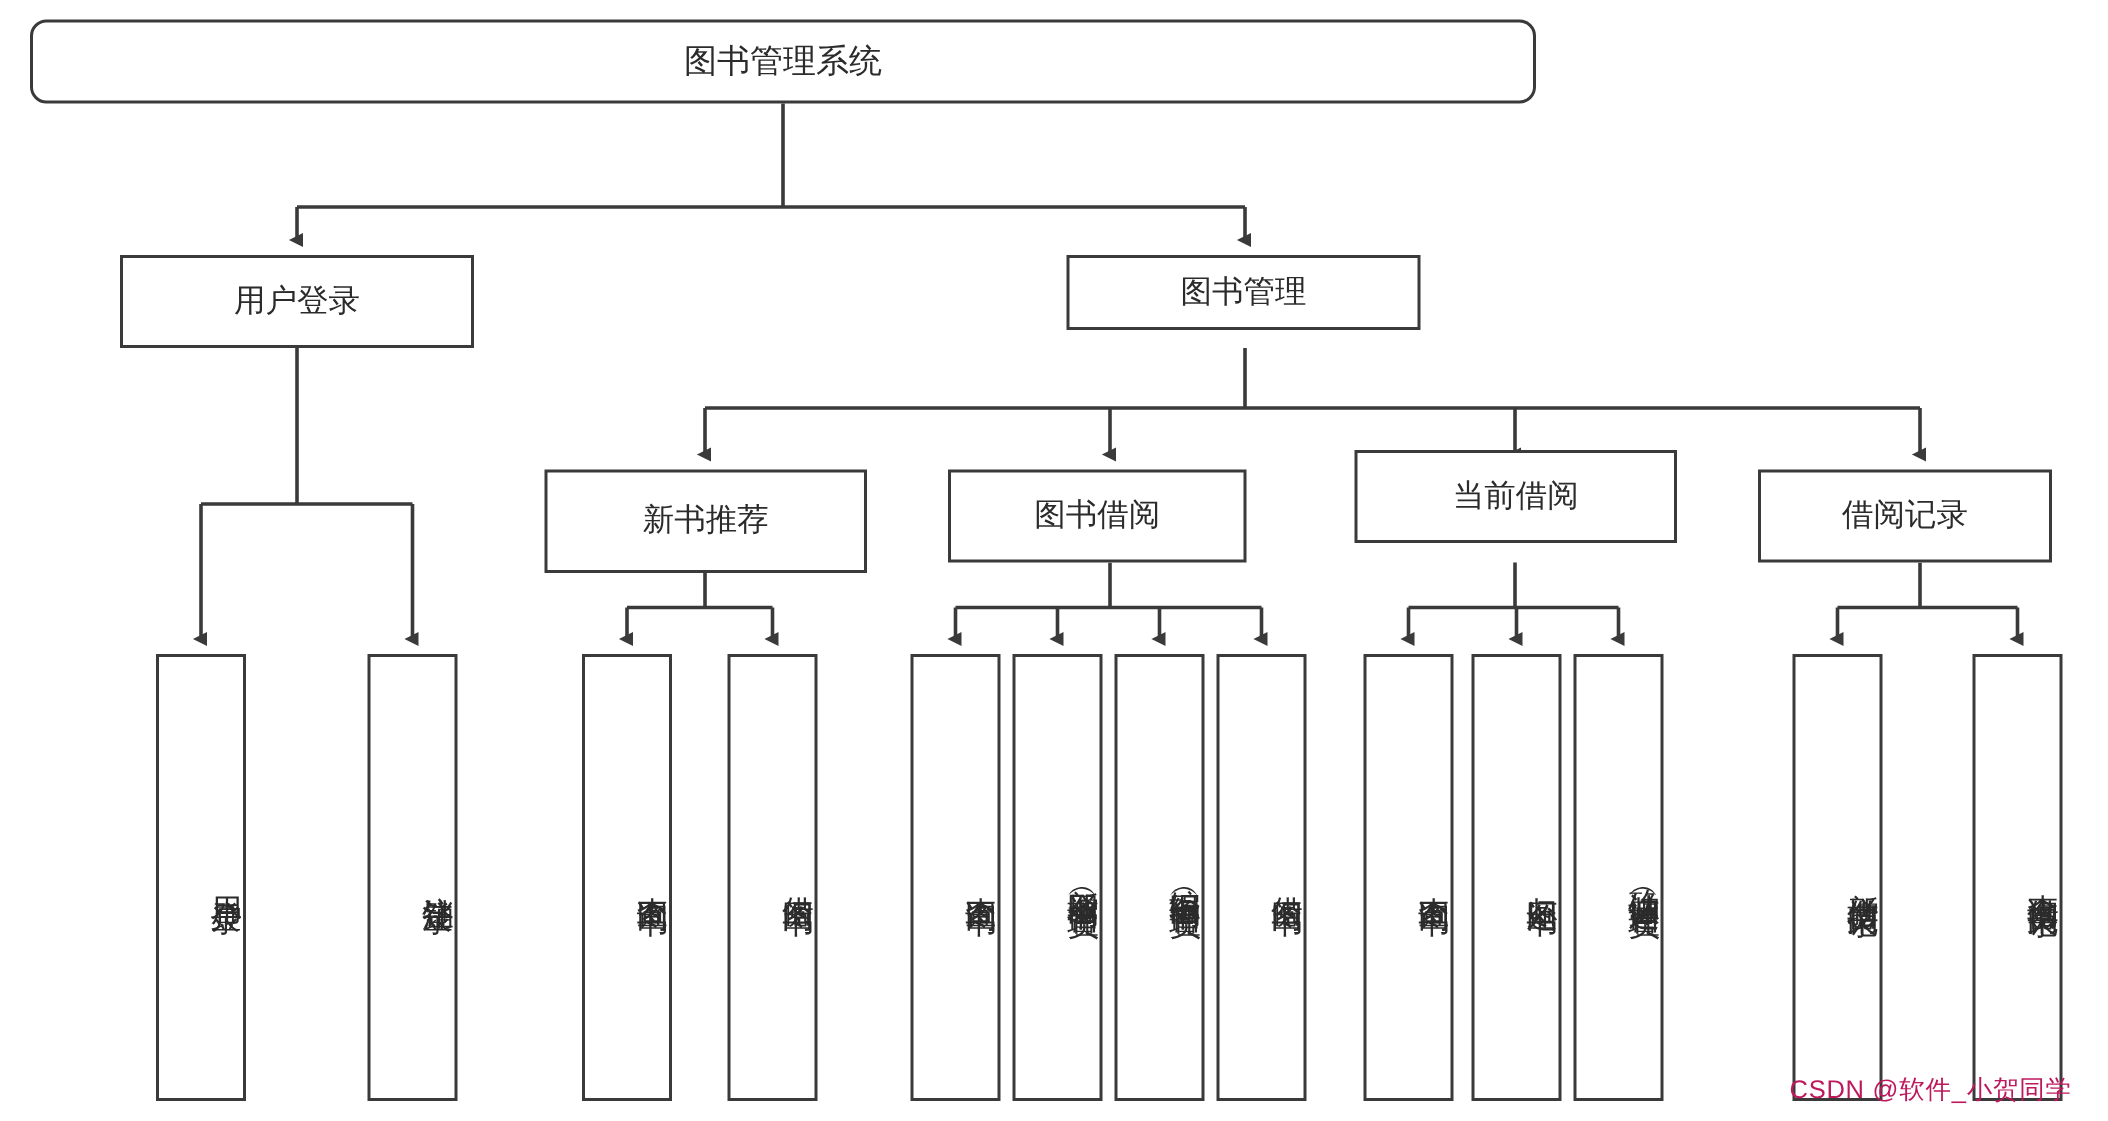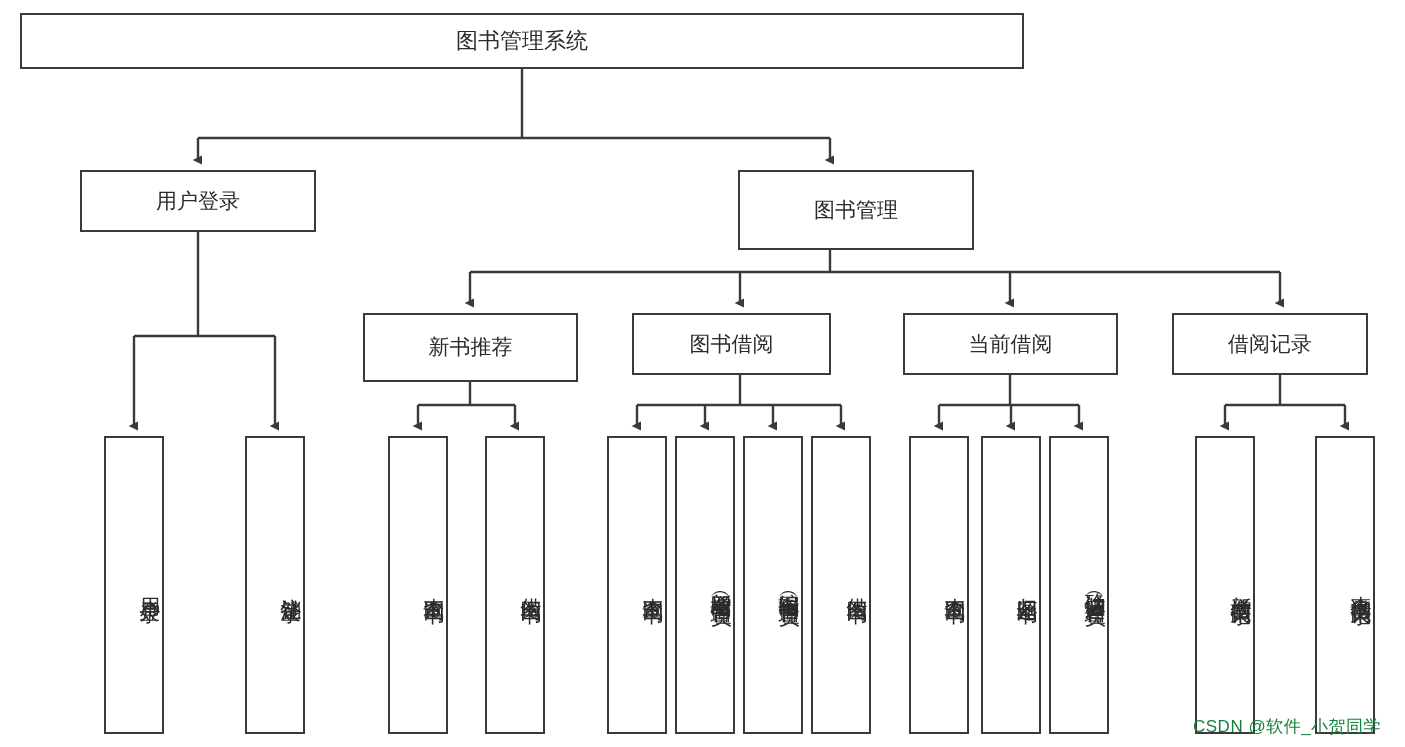--- a/index.html
+++ b/index.html
@@ -37,39 +37,40 @@
     color: #2b2b2b;
     line-height: 1.18;
     text-align: center;
     overflow: hidden;
   }
   .node.h {
     font-size: 21px;
   }
   .node.root {
     font-size: 22px;
+    border-radius: 11px;
   }
   .node.v {
     font-size: 21px;
     writing-mode: vertical-rl;
     text-orientation: upright;
     letter-spacing: 2px;
     padding: 14px 0;
     align-items: flex-start;
     justify-content: center;
   }
   .node.v .vtxt {
     writing-mode: vertical-rl;
     text-orientation: upright;
     white-space: pre-line;
   }
   .watermark {
     position: absolute;
     font-size: 17px;
-    color: #15803d;
+    color: #be185d;
     white-space: nowrap;
     letter-spacing: 0.5px;
   }
 </style>
 </head>
 <body>
 
 <div id="canvas">
 
   <svg class="edges" viewBox="0 0 1405 747">
@@ -122,31 +123,31 @@
     </g>
   </svg>
 
   <div class="node root" style="left:20px; top:13px; width:1004px; height:56px;">
     <span>图书管理系统</span>
   </div>
 
   <div class="node h" style="left:80px; top:170px; width:236px; height:62px;">
     <span>用户登录</span>
   </div>
-  <div class="node h" style="left:711px; top:170px; width:236px; height:80px;margin-left:27px;">
+  <div class="node h" style="left:711px; top:170px; width:236px; height:50px;">
     <span>图书管理</span>
   </div>
 
   <div class="node h" style="left:363px; top:313px; width:215px; height:69px;">
     <span>新书推荐</span>
   </div>
   <div class="node h" style="left:632px; top:313px; width:199px; height:62px;justify-content:center;">
     <span>图书借阅</span>
   </div>
-  <div class="node h" style="left:903px; top:313px; width:215px; height:62px;">
+  <div class="node h" style="left:903px; top:300px; width:215px; height:62px;">
     <span>当前借阅</span>
   </div>
   <div class="node h" style="left:1172px; top:313px; width:196px; height:62px;">
     <span>借阅记录</span>
   </div>
 
   <div class="node v" style="left:104px; top:436px; width:60px; height:298px;">
     <span class="vtxt">用户登录</span>
   </div>
   <div class="node v" style="left:245px; top:436px; width:60px; height:298px;">

